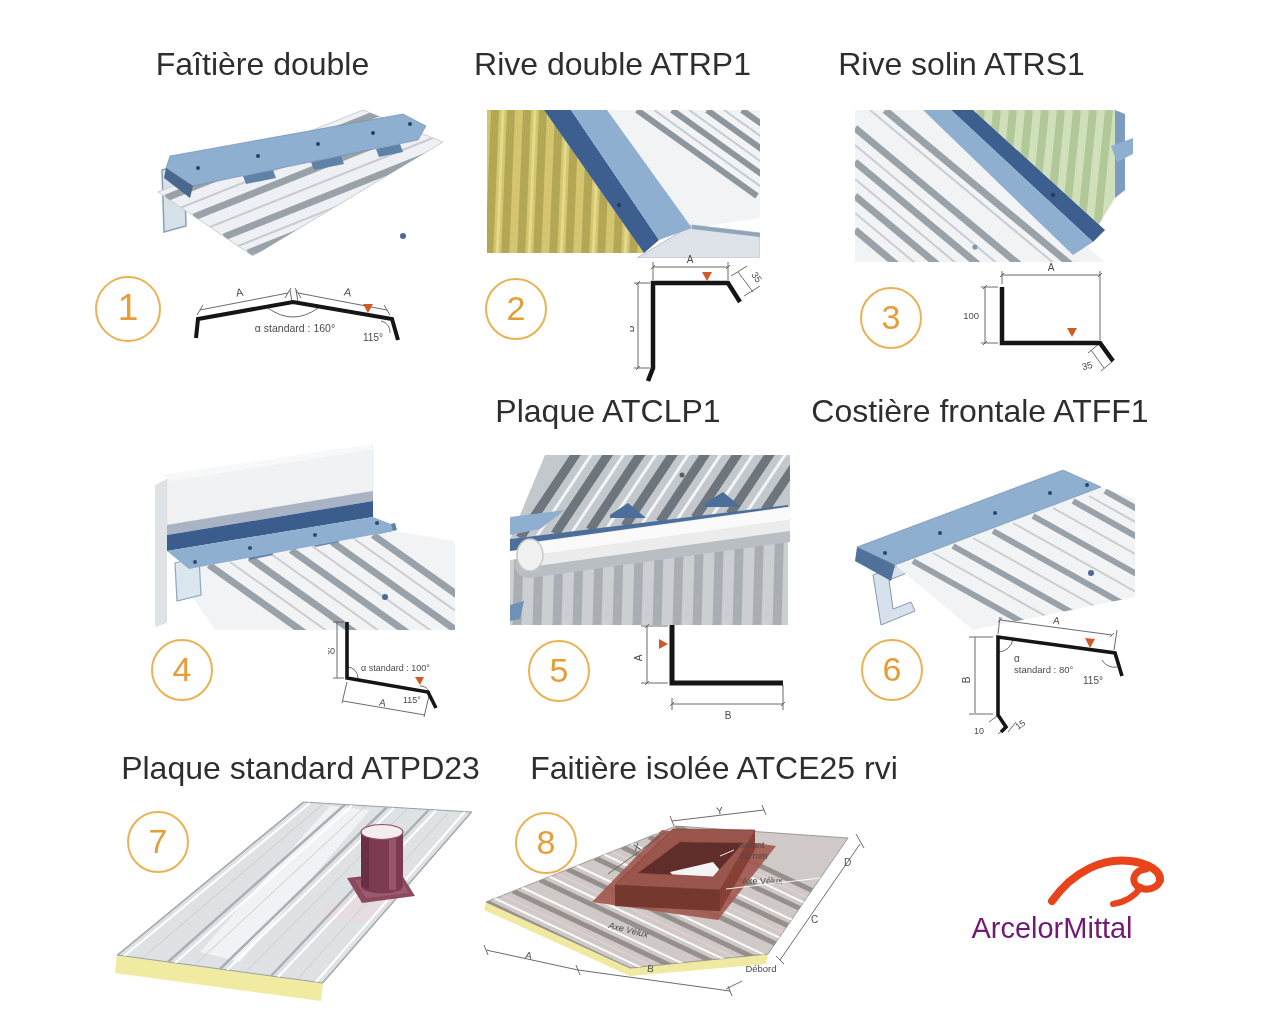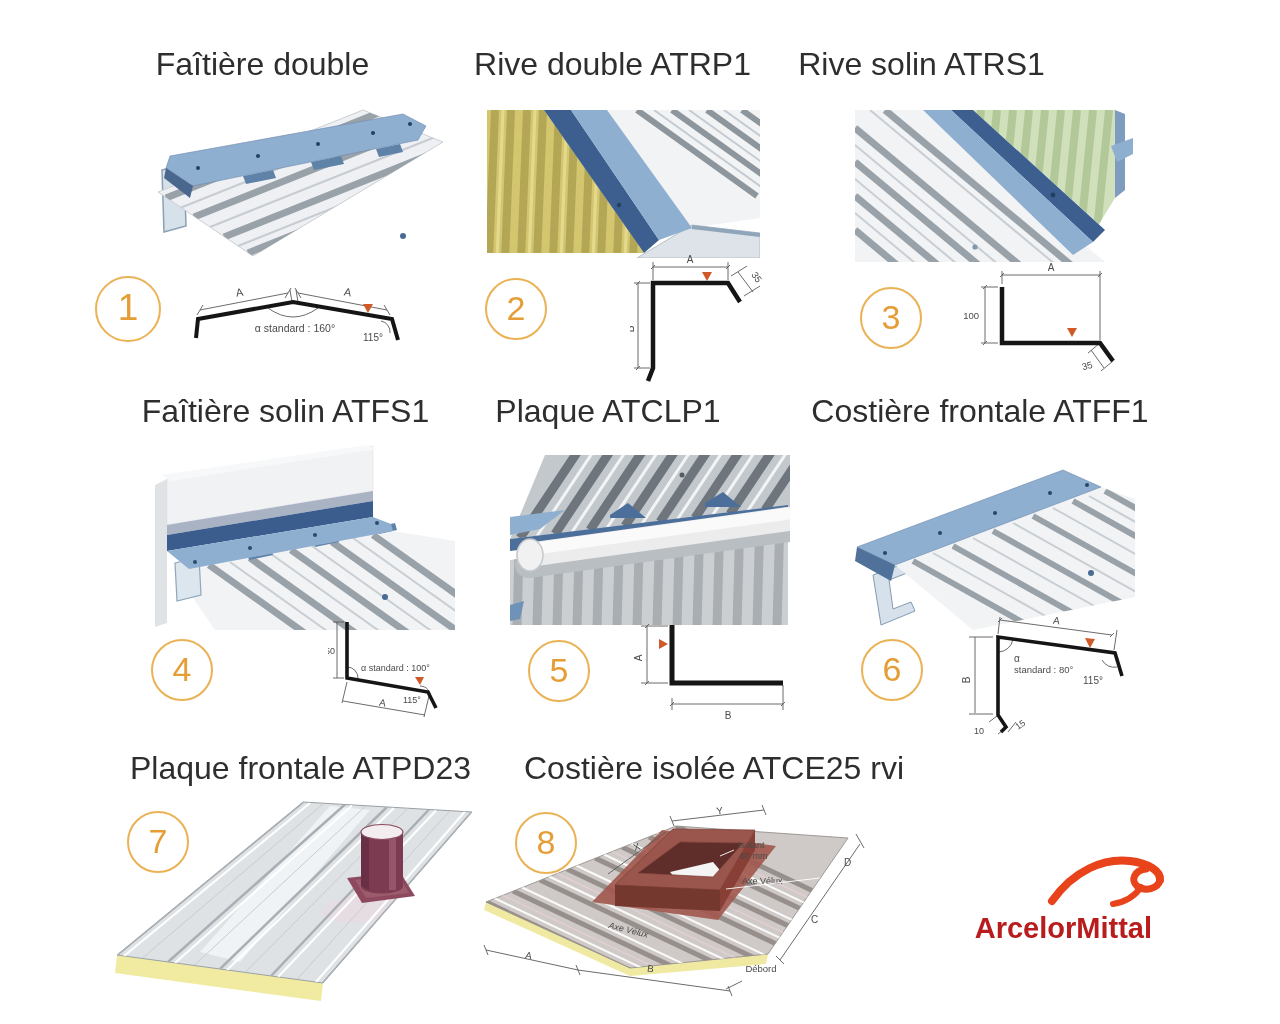--- a/index.html
+++ b/index.html
@@ -7,21 +7,21 @@
         font-family:"Liberation Sans",sans-serif;}
   .title{position:absolute;text-align:center;font-size:32px;color:#2e2e2e;white-space:nowrap;}
   .circle{position:absolute;border:2.5px solid #eab254;border-radius:50%;
           display:flex;align-items:center;justify-content:center;color:#e59d36;background:#fff;}
   .circle span{transform:translateY(-1px);}
   svg{position:absolute;display:block;}
   svg text{font-family:"Liberation Sans",sans-serif;fill:#4a4a4a;}
   .dim{stroke:#5a5a5a;stroke-width:0.9;fill:none;}
   .prof{stroke:#151515;fill:none;stroke-linejoin:miter;}
   .mk{fill:#cf5a28;}
-  .logo-text{position:absolute;color:#b91c1c;font-size:29px;text-align:right;white-space:nowrap;font-weight:bold;}
+  .logo-text{position:absolute;color:#701a75;font-size:29px;text-align:center;white-space:nowrap;}
 </style>
 </head>
 <body>
 
 <div class="page">
 
   <div class="title" style="left:120px;top:46px;width:285px">Faîtière double</div>
   <svg style="left:148px;top:106px" width="295" height="156" viewBox="0 0 295 156">
     <defs>
         <clipPath id="r1c">
@@ -146,21 +146,21 @@
         <line x1="114" y1="46" x2="130" y2="36"></line>
         <line x1="108" y1="22" x2="123" y2="42"></line>
     </g>
     <polyline class="prof" stroke-width="4.5" points="110,52 98,33 23,33 23,118 18,131"></polyline>
     <text x="60" y="13" font-size="10" text-anchor="middle">A</text>
     <text x="4" y="79" font-size="10" text-anchor="middle" transform="rotate(-90 4 79)">B</text>
     <text x="124" y="29" font-size="9.5" text-anchor="middle" transform="rotate(55 124 29)">35</text>
     <polygon class="mk" points="72,22 82,22 77,31"></polygon>
   </svg>
 
-  <div class="title" style="left:774px;top:46px;width:295px">Rive solin ATRS1</div>
+  <div class="title" style="left:814px;top:46px;width:295px">Rive solin ATRS1</div>
   <svg style="left:855px;top:110px" width="278" height="152" viewBox="0 0 278 152">
     <defs>
       <clipPath id="r3r">
           <polygon points="0,0 68,0 250,152 0,152"></polygon>
         </clipPath>
       <clipPath id="r3g">
           <polygon points="118,0 260,0 260,88 244,114"></polygon>
         </clipPath>
     </defs>
     <polygon points="0,0 68,0 250,152 0,152" fill="#f1f3f5"></polygon>
@@ -215,21 +215,20 @@
         <line x1="158" y1="99" x2="146" y2="109"></line>
         <line x1="136" y1="88" x2="149" y2="106"></line>
     </g>
     <polyline class="prof" stroke-width="4.5" points="47,25 47,81 145,81 158,99"></polyline>
     <text x="96" y="9" font-size="10" text-anchor="middle">A</text>
     <text x="24" y="57" font-size="9.5" text-anchor="end">100</text>
     <text x="133" y="107" font-size="9.5" text-anchor="middle" transform="rotate(-15 133 107)">35</text>
     <polygon class="mk" points="112,66 122,66 117,75"></polygon>
   </svg>
 
-  <div class="title" style="left:128px;top:393px;width:315px">Faîtière solin ATFS1</div>
   <svg style="left:155px;top:445px" width="300" height="185" viewBox="0 0 300 185">
     <defs>
         <clipPath id="r4r">
           <polygon points="18,124 238,86 300,96 300,185 60,185"></polygon>
         </clipPath>
       </defs>
     <polygon points="0,40 12,34 12,178 0,182" fill="#e0e3e6"></polygon>
     <polygon points="12,34 218,1 218,46 12,80" fill="#f1f2f4" stroke="#dcdfe2" stroke-width="0.6"></polygon>
     <polygon points="6,30 212,0 222,4 16,36" fill="#f7f8f9"></polygon>
     <polygon points="12,80 218,46 218,56 12,90" fill="#aab3c4"></polygon>
@@ -421,21 +420,21 @@
     <text x="108" y="14" font-size="10" text-anchor="middle" transform="rotate(8 108 14)">A</text>
     <text x="22" y="70" font-size="10" text-anchor="middle" transform="rotate(-90 22 70)">B</text>
     <text x="66" y="52" font-size="10">α</text>
     <text x="66" y="63" font-size="9.5">standard : 80°</text>
     <text x="135" y="74" font-size="10">115°</text>
     <text x="36" y="124" font-size="9" text-anchor="end">10</text>
     <text x="70" y="120" font-size="9" transform="rotate(-35 70 120)">15</text>
     <polygon class="mk" points="137,28 147,29 142,38"></polygon>
   </svg>
 
-  <div class="title" style="left:118px;top:750px;width:365px">Plaque frontale ATPD23</div>
+  <div class="title" style="left:118px;top:750px;width:365px">Plaque standard ATPD23</div>
   <div class="circle" style="left:127px;top:811px;width:58px;height:58px;font-size:34px">
       <span>7</span>
     </div>
   <svg style="left:115px;top:790px" width="370" height="225" viewBox="0 0 370 225">
     <defs>
         <clipPath id="r7c">
           <polygon points="188,12 357,22 208,193 2,165"></polygon>
         </clipPath>
       </defs>
     <polygon points="2,165 208,193 206,211 0,183" fill="#f0eba0"></polygon>
@@ -468,21 +467,21 @@
       </g>
     </g>
     <polygon points="232,88 285,82 300,106 247,113" fill="#8d4a5e"></polygon>
     <polygon points="240,90 283,85 294,103 251,108" fill="#9c5a6d"></polygon>
     <path d="M 246 42 L 246 96 A 21 7.5 0 0 0 288 96 L 288 42 Z" fill="#7c3b50"></path>
     <polygon points="246,42 254,42 254,100 246,96" fill="#692f44"></polygon>
     <polygon points="274,42 281,42 281,100 274,100" fill="#95566b"></polygon>
     <ellipse cx="267" cy="42" rx="21" ry="7.5" fill="#f3edf0" stroke="#8d4a5e" stroke-width="1.2"></ellipse>
   </svg>
 
-  <div class="title" style="left:498px;top:750px;width:432px">Costière isolée ATCE25 rvi</div>
+  <div class="title" style="left:498px;top:750px;width:432px">Faitière isolée ATCE25 rvi</div>
   <div class="circle" style="left:515px;top:812px;width:58px;height:58px;font-size:34px">
       <span>8</span>
     </div>
   <svg style="left:480px;top:790px" width="450" height="210" viewBox="0 0 450 210">
     <defs>
         <clipPath id="r8c">
           <polygon points="6,112 196,36 368,48 288,164 150,178"></polygon>
         </clipPath>
       </defs>
     <polygon points="6,112 150,178 288,164 286,174 150,186 4,120" fill="#efe9a2"></polygon>

